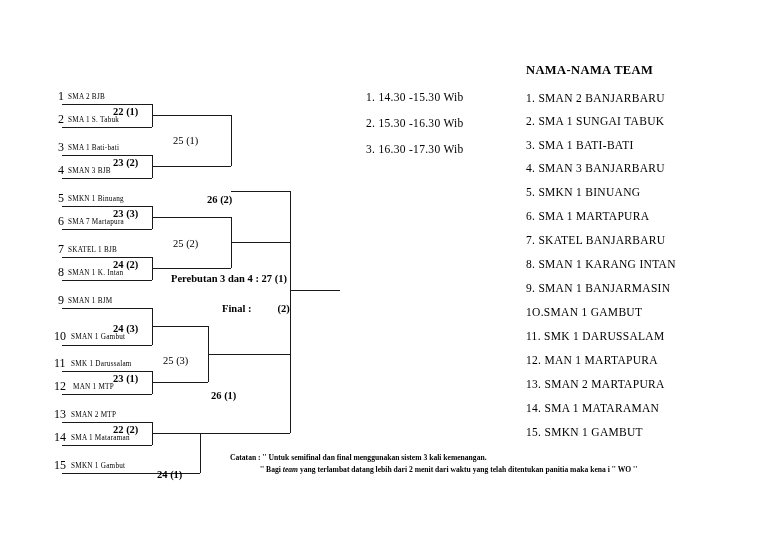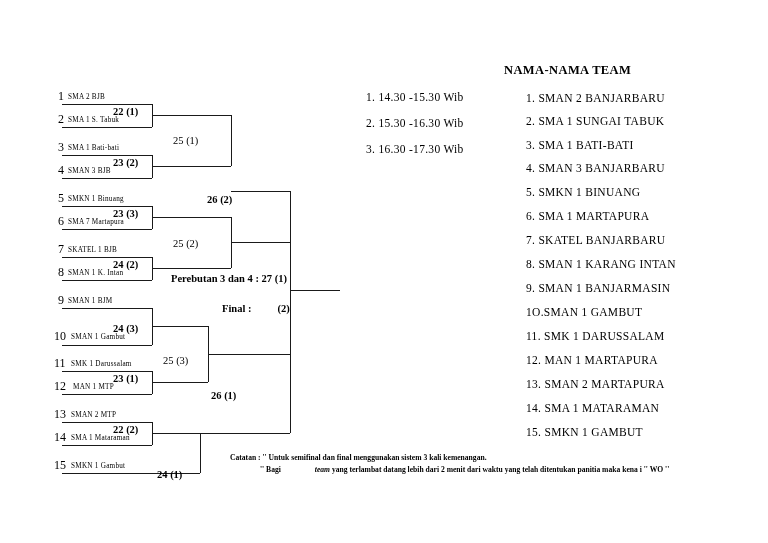--- a/index.html
+++ b/index.html
@@ -20,21 +20,21 @@
   
   .col-heading {
     position: absolute;
     font-size: 12.5px;
     font-weight: 600;
     letter-spacing: 0.4px;
     white-space: nowrap;
   }
   #heading-bracket { left: 60px;  top: 63px; }
   #heading-times   { left: 366px; top: 63px; }
-  #heading-teams   { left: 504px; top: 63px; text-align: center; }
+  #heading-teams   { left: 526px; top: 63px; text-align: center; }
 
   
   .list-item {
     position: absolute;
     font-size: 11.5px;
     letter-spacing: 0.3px;
     white-space: nowrap;
   }
   .times-col .list-item { left: 366px; }
   .teams-col .list-item { left: 526px; }
@@ -98,21 +98,21 @@
   #notes {
     position: absolute;
     left: 230px;
     top: 452px;
     font-size: 7.6px;
     line-height: 12px;
     white-space: nowrap;
     font-weight: 600;
   }
   #notes .note-line-2 { margin-left: 30px; display: block; }
-  #notes em { font-style: italic; margin-left: 32px; }
+  #notes em { font-style: italic; }
 </style>
 </head>
 <body>
 
 <div id="page">
 
   <div class="col-heading" id="heading-teams">NAMA-NAMA TEAM</div>
 
   <div class="times-col">
     <div class="list-item" style="top:91px">1. 14.30 -15.30 Wib</div>

